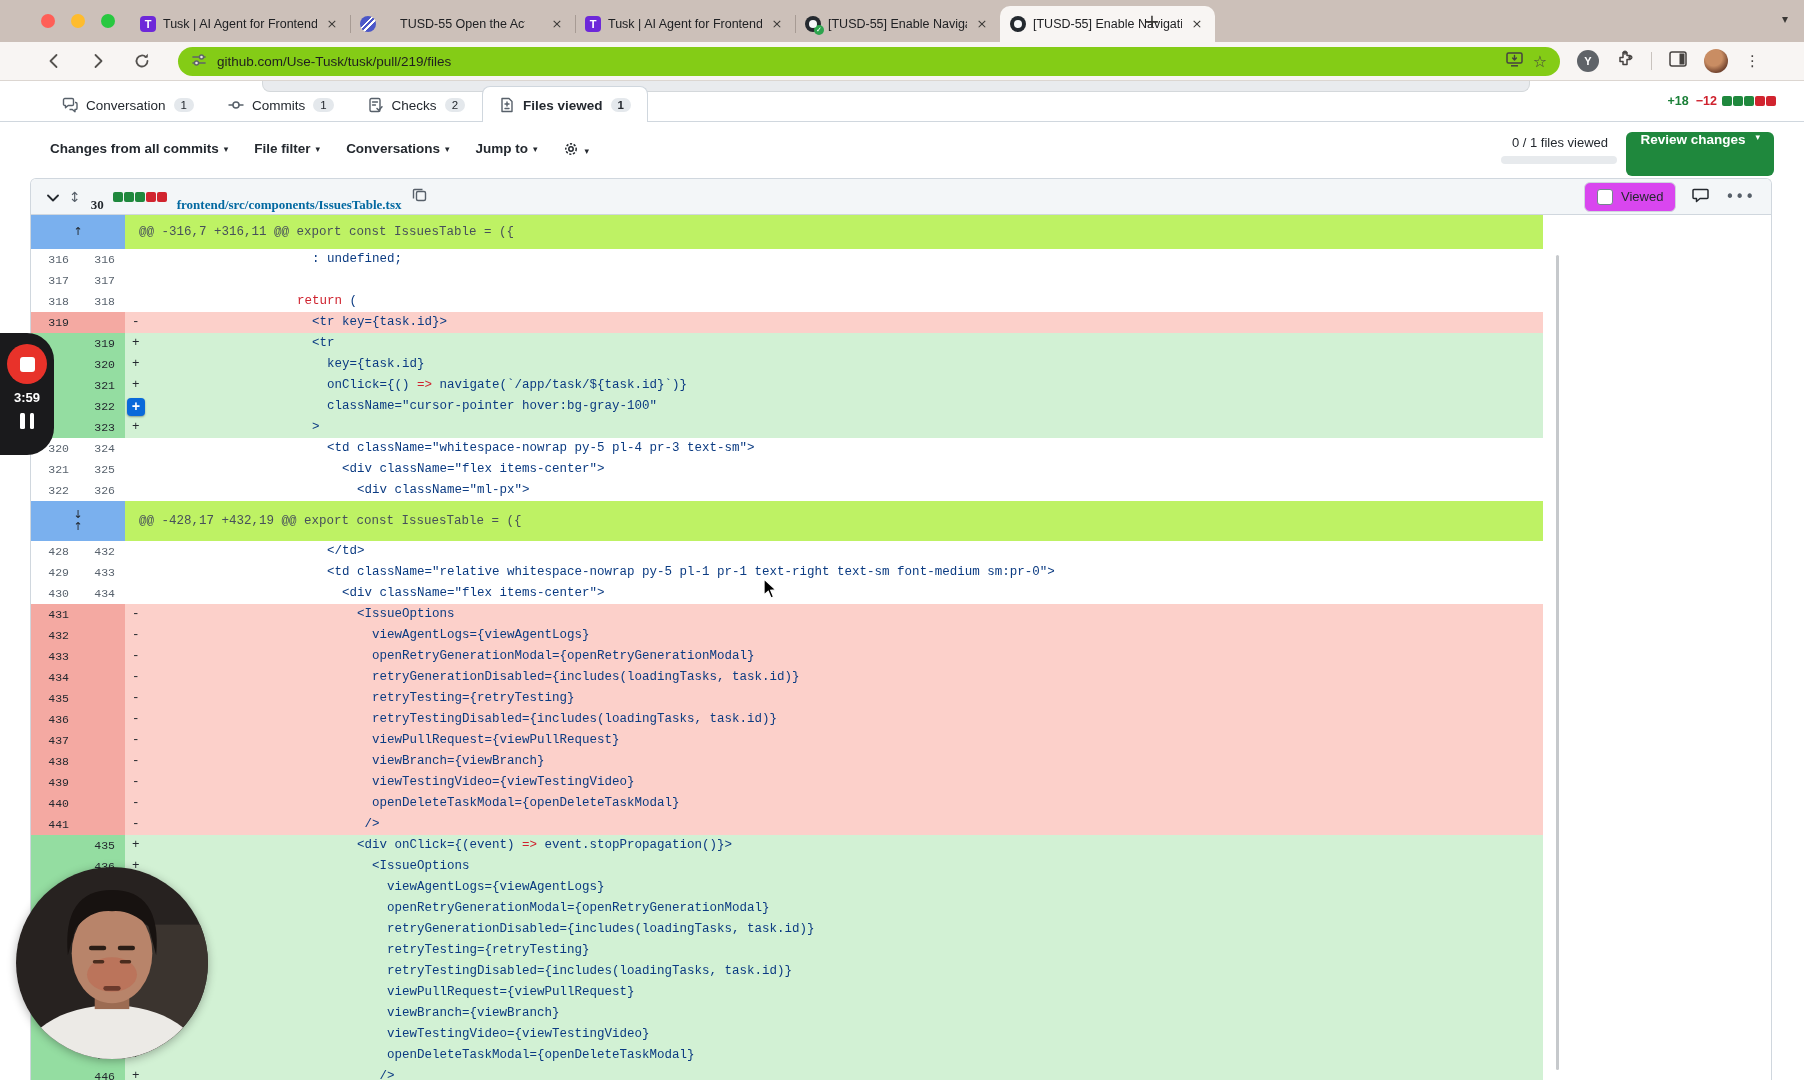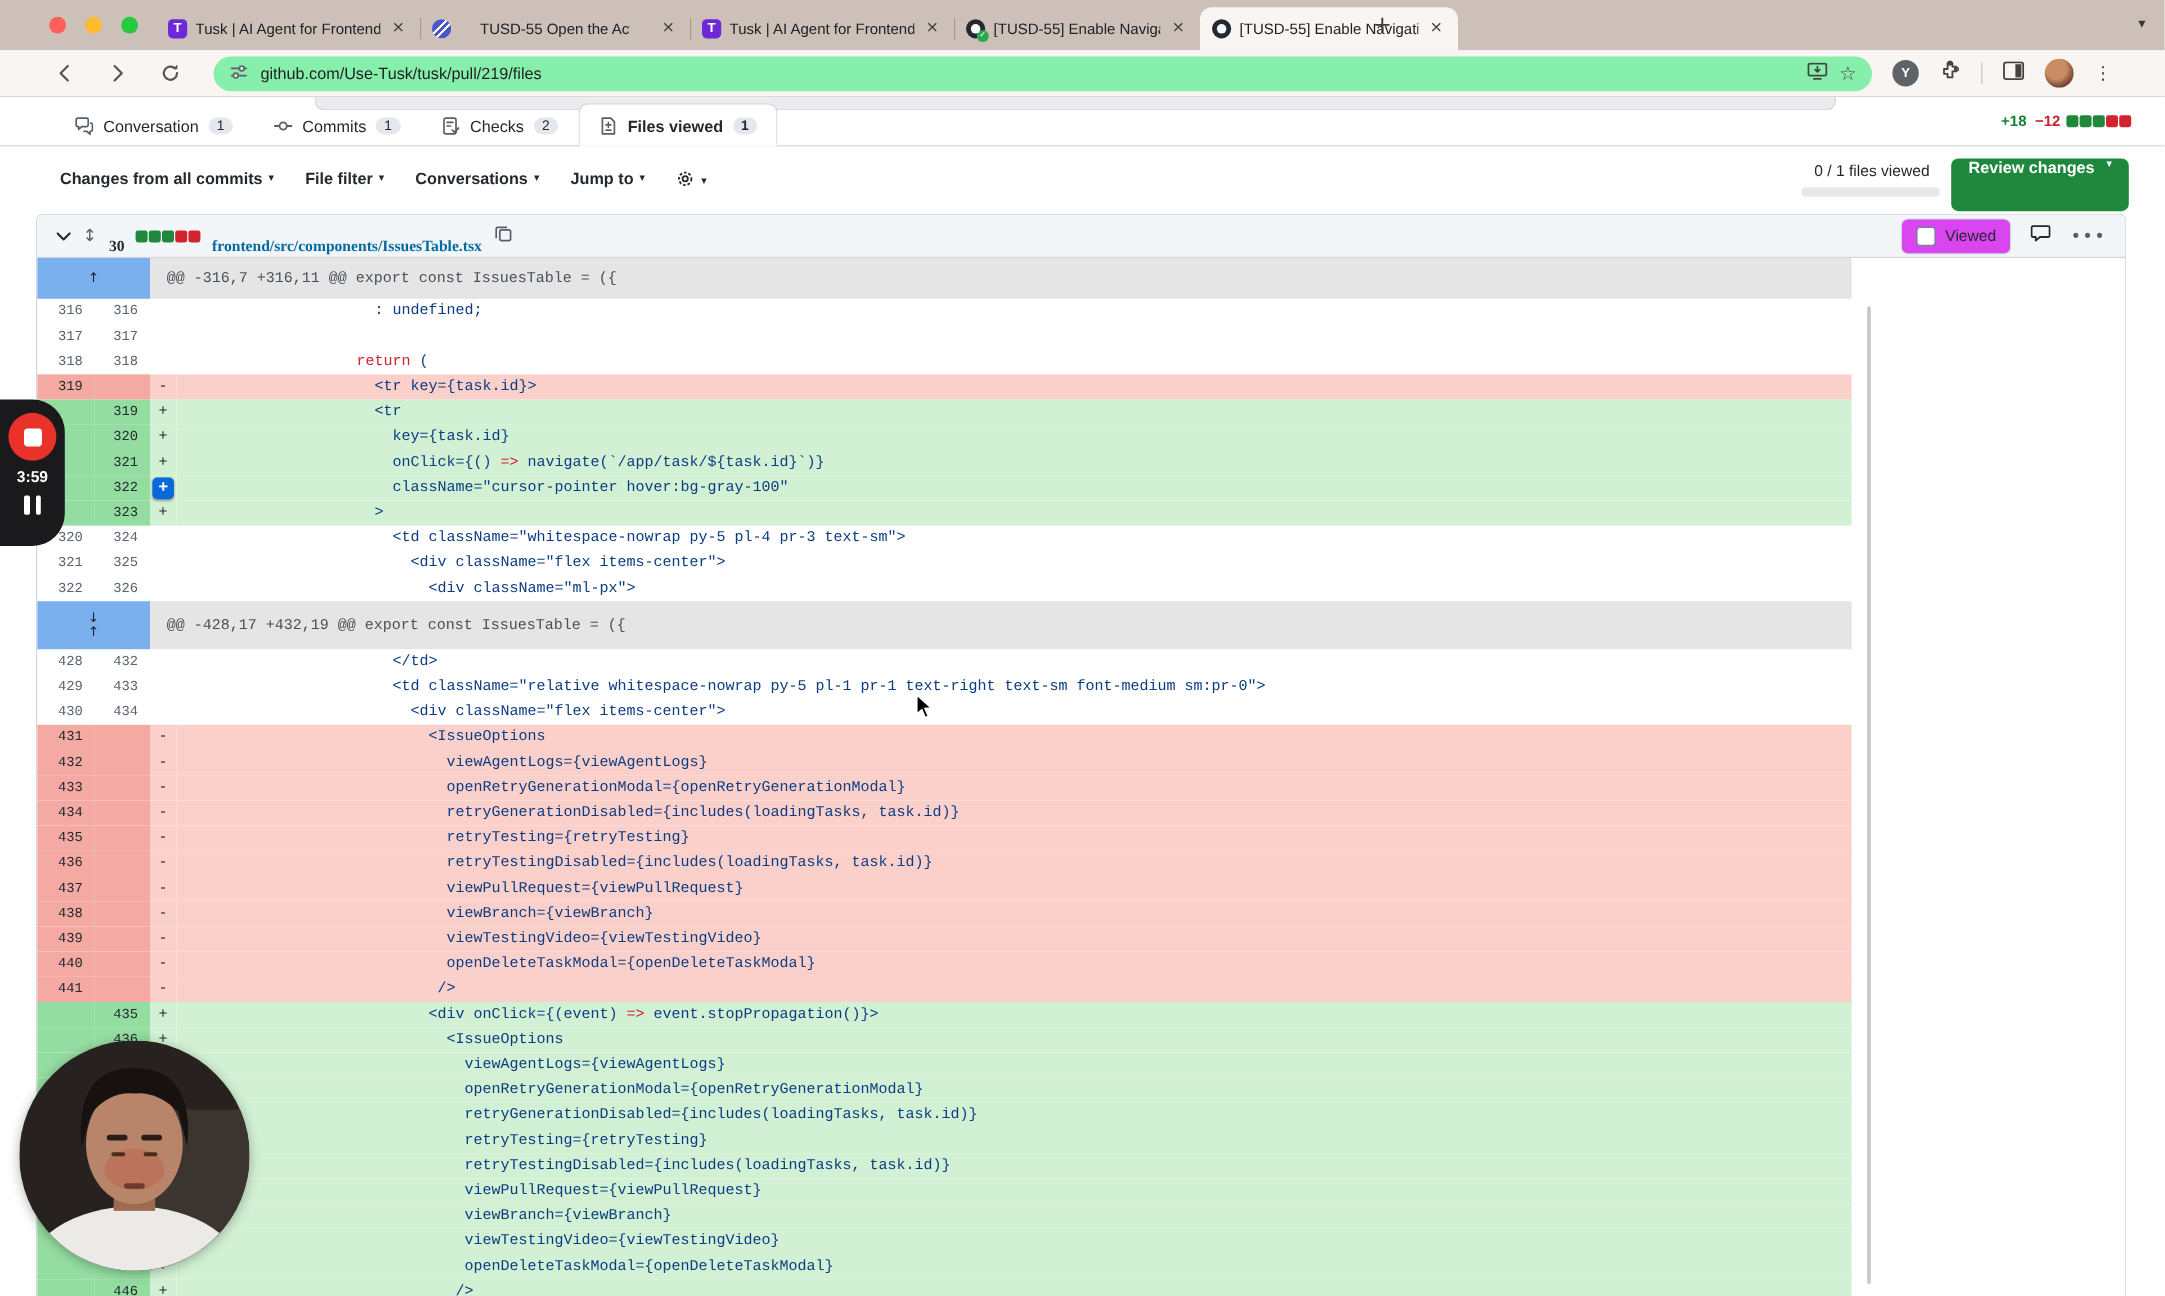--- a/index.html
+++ b/index.html
@@ -30,21 +30,21 @@
      background:#2da44e;color:#fff;font-size:7px;line-height:10px;text-align:center;}
   .newtab{position:absolute;left:1140px;top:9px;width:24px;height:24px;text-align:center;line-height:24px;
           font-size:19px;color:#3a3836;border-radius:50%;}
   .tabchev{position:absolute;right:16px;top:12px;font-size:12px;color:#3a3836;}
 
   
   .toolbar{position:absolute;top:42px;left:0;right:0;height:38px;background:#f8f5f3;
            border-bottom:1px solid #dcd6d1;display:flex;align-items:center;}
   .navic{flex:none;width:24px;text-align:center;color:#55524f;font-size:17px;}
   .navic svg{display:block;margin:0 auto;}
-  .addr{flex:none;margin-left:24px;width:1356px;height:29px;background:#86efac;border-radius:15px;
+  .addr{flex:none;margin-left:24px;width:1356px;height:29px;background:#84cc16;border-radius:15px;
         display:flex;align-items:center;padding:0 13px;gap:10px;font-size:13.5px;color:#1f1f1f;}
   .addr .url{flex:1;white-space:nowrap;overflow:hidden;}
   .tbright{display:flex;align-items:center;gap:17px;margin-left:17px;}
   .yava{width:22px;height:22px;border-radius:50%;background:#5f6368;color:#fff;font-size:11px;font-weight:700;
         text-align:center;line-height:22px;}
   .pava{width:24px;height:24px;border-radius:50%;background:radial-gradient(circle at 40% 35%,#c98d63 0 40%,#7a4a33 70%,#40241a 100%);}
   .vdiv{width:1px;height:18px;background:#c9c3be;}
   .kebab-v{font-size:15px;color:#454240;letter-spacing:0;}
 
   
@@ -102,21 +102,21 @@
   .kw{color:#cf222e;}
   .r-del .c-old,.r-del .c-new{background:#f4a9a2;color:#24292f;}
   .r-del .c-mark,.r-del .c-code{background:#fcd0ca;}
   .r-add .c-old,.r-add .c-new{background:#94dda1;color:#24292f;}
   .r-add .c-mark,.r-add .c-code{background:#d2f1d4;}
   .r-hunk{height:34px;line-height:34px;}
   .r-hunk.tall{height:40px;line-height:40px;}
   .hgut{width:94px;flex:none;background:#7ab0ee;display:flex;flex-direction:column;align-items:center;
         justify-content:center;color:#1f2328;}
   .hgut span{font-family:"DejaVu Sans",sans-serif;font-size:11px;line-height:12px;}
-  .hcode{flex:1;background:#e5e5e5;color:#47505a;white-space:pre;padding-left:14px;overflow:hidden;}
+  .hcode{flex:1;background:#bef264;color:#47505a;white-space:pre;padding-left:14px;overflow:hidden;}
   .plusbtn{position:absolute;left:96px;top:1.5px;width:18px;height:18px;background:#0969da;border-radius:4px;
            color:#fff;font-size:14px;line-height:18px;text-align:center;font-weight:700;
            box-shadow:0 1px 2px rgba(0,0,0,.35);z-index:2;}
   .thumb{position:absolute;left:1556px;top:174px;width:3px;height:815px;background:#c6c9cc;border-radius:2px;z-index:4;}
 
   
   .recorder{position:absolute;left:0;top:333px;width:54px;height:122px;background:#1a1a1c;
             border-radius:0 27px 27px 0;z-index:20;display:flex;flex-direction:column;align-items:center;
             padding-top:11px;gap:6px;box-sizing:border-box;}
   .stopbtn{width:40px;height:40px;border-radius:50%;background:#e8322a;display:flex;align-items:center;justify-content:center;}

